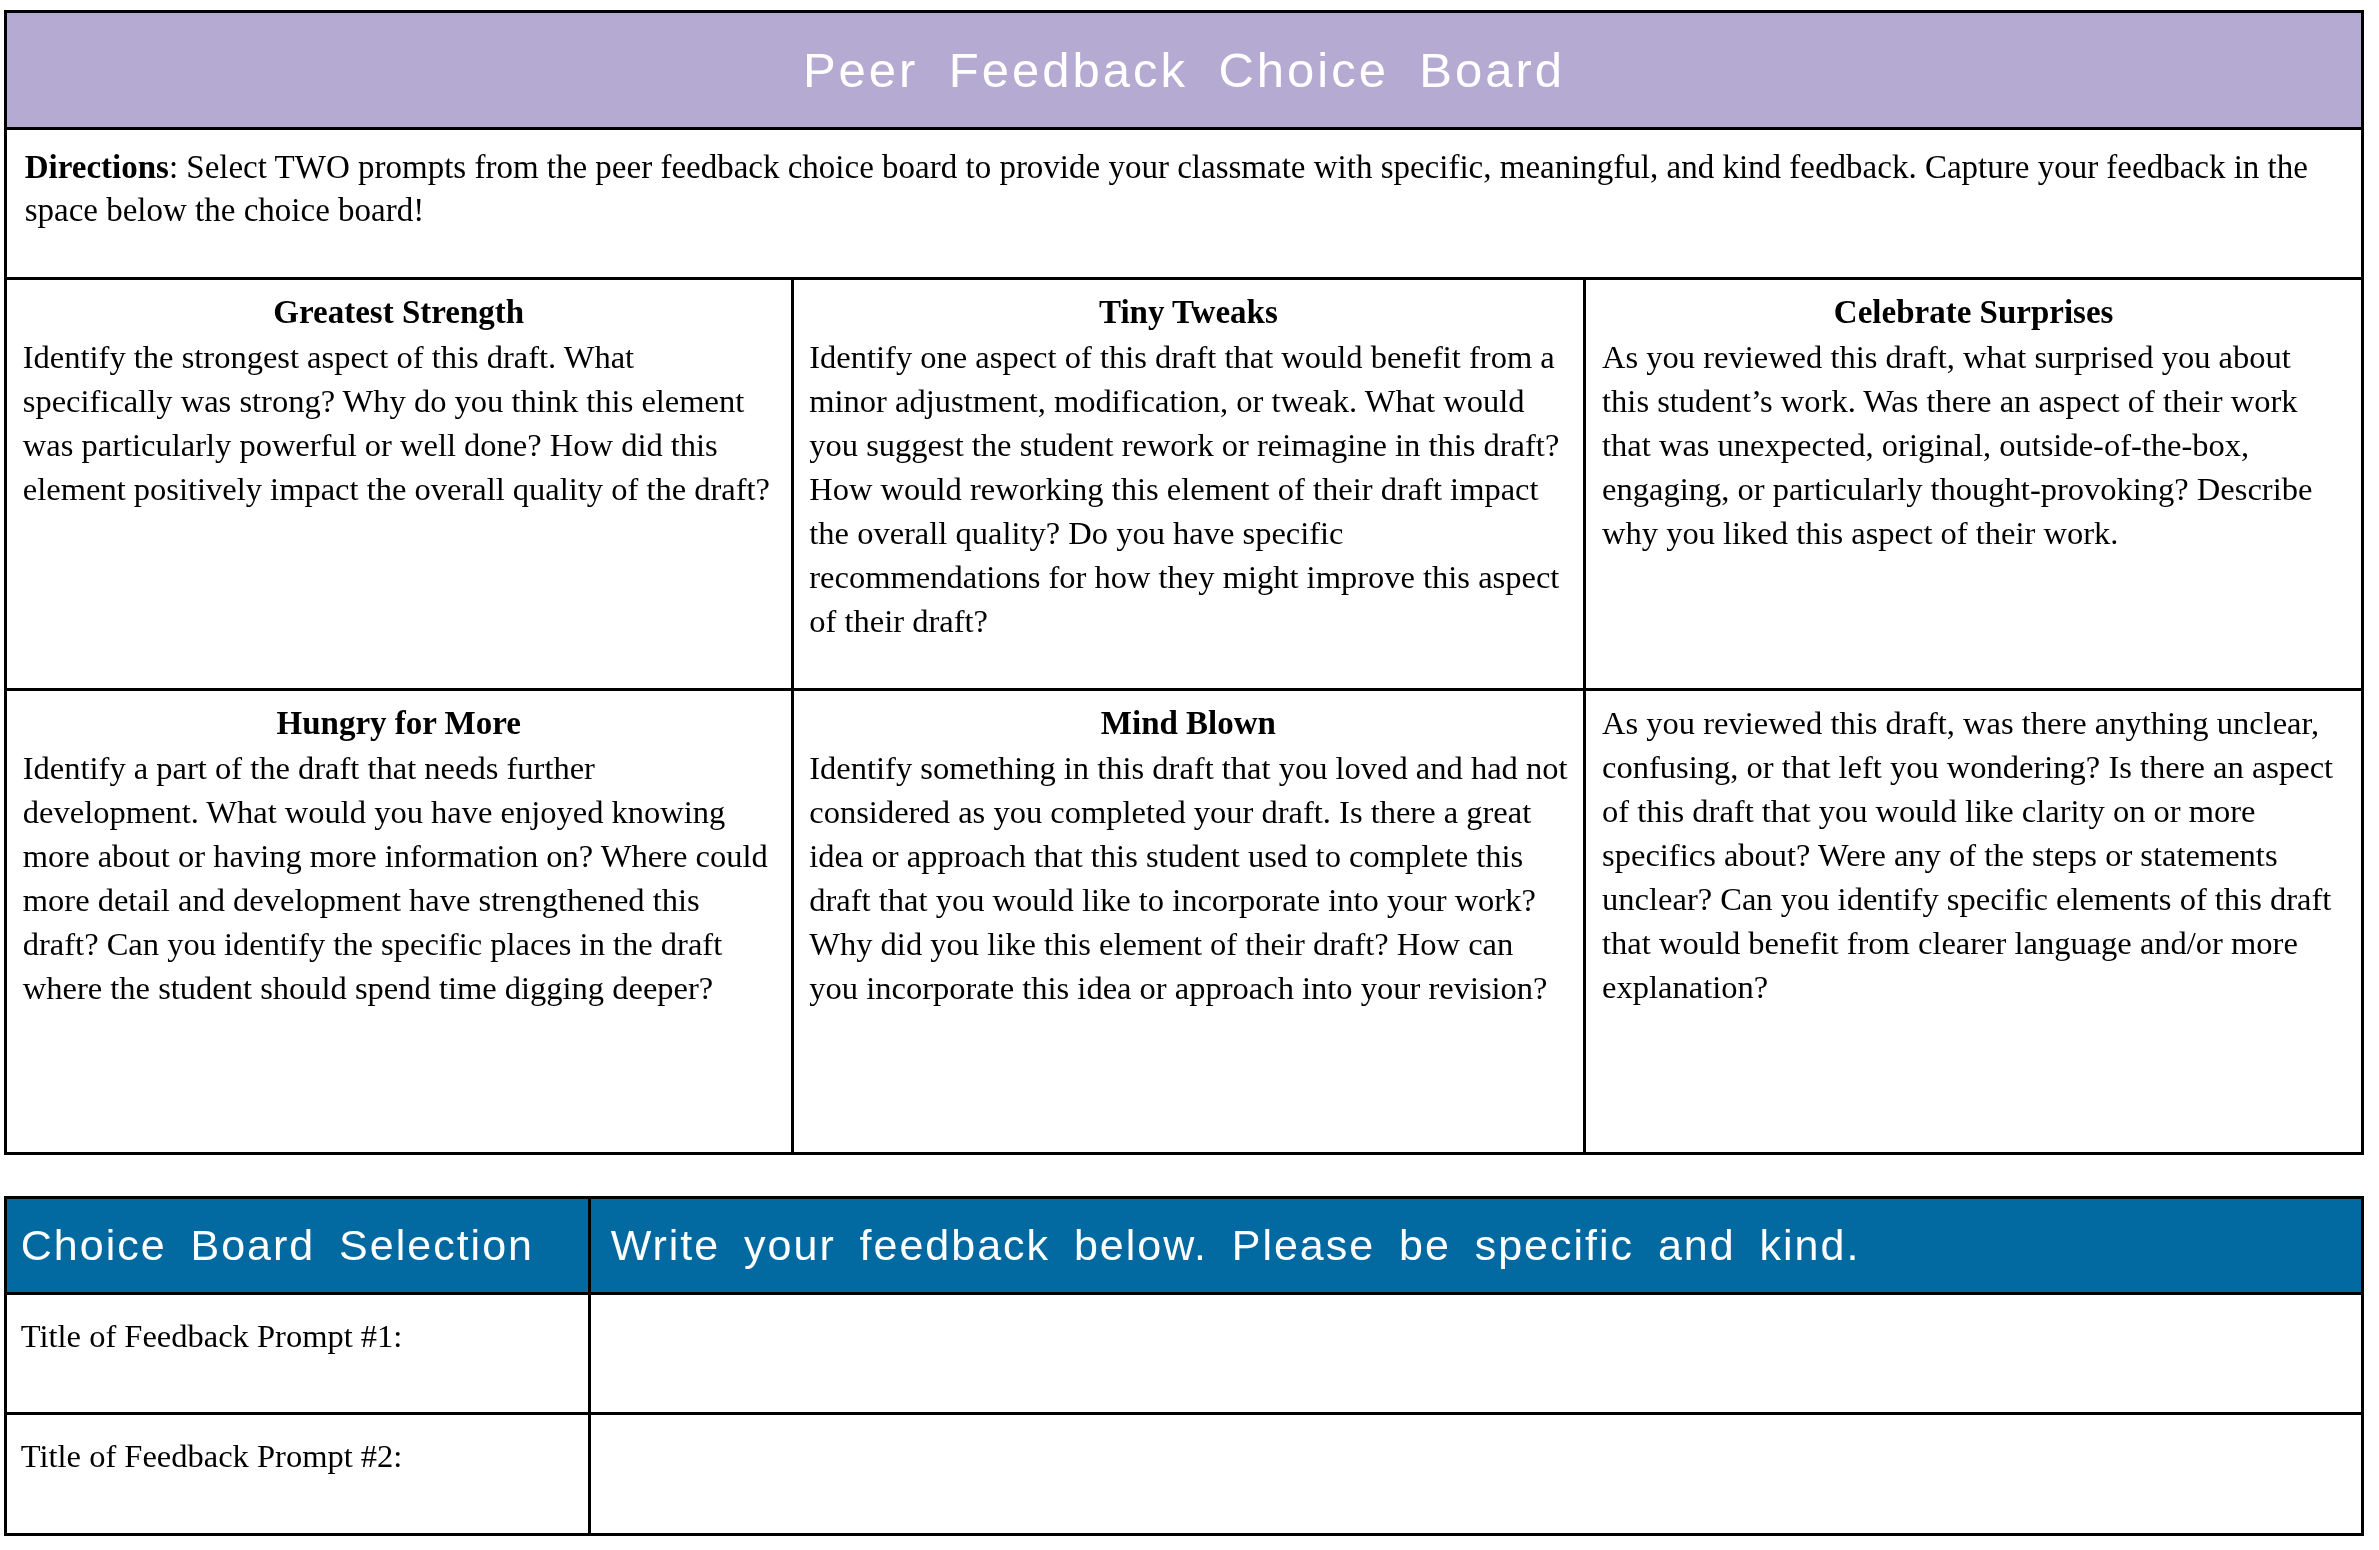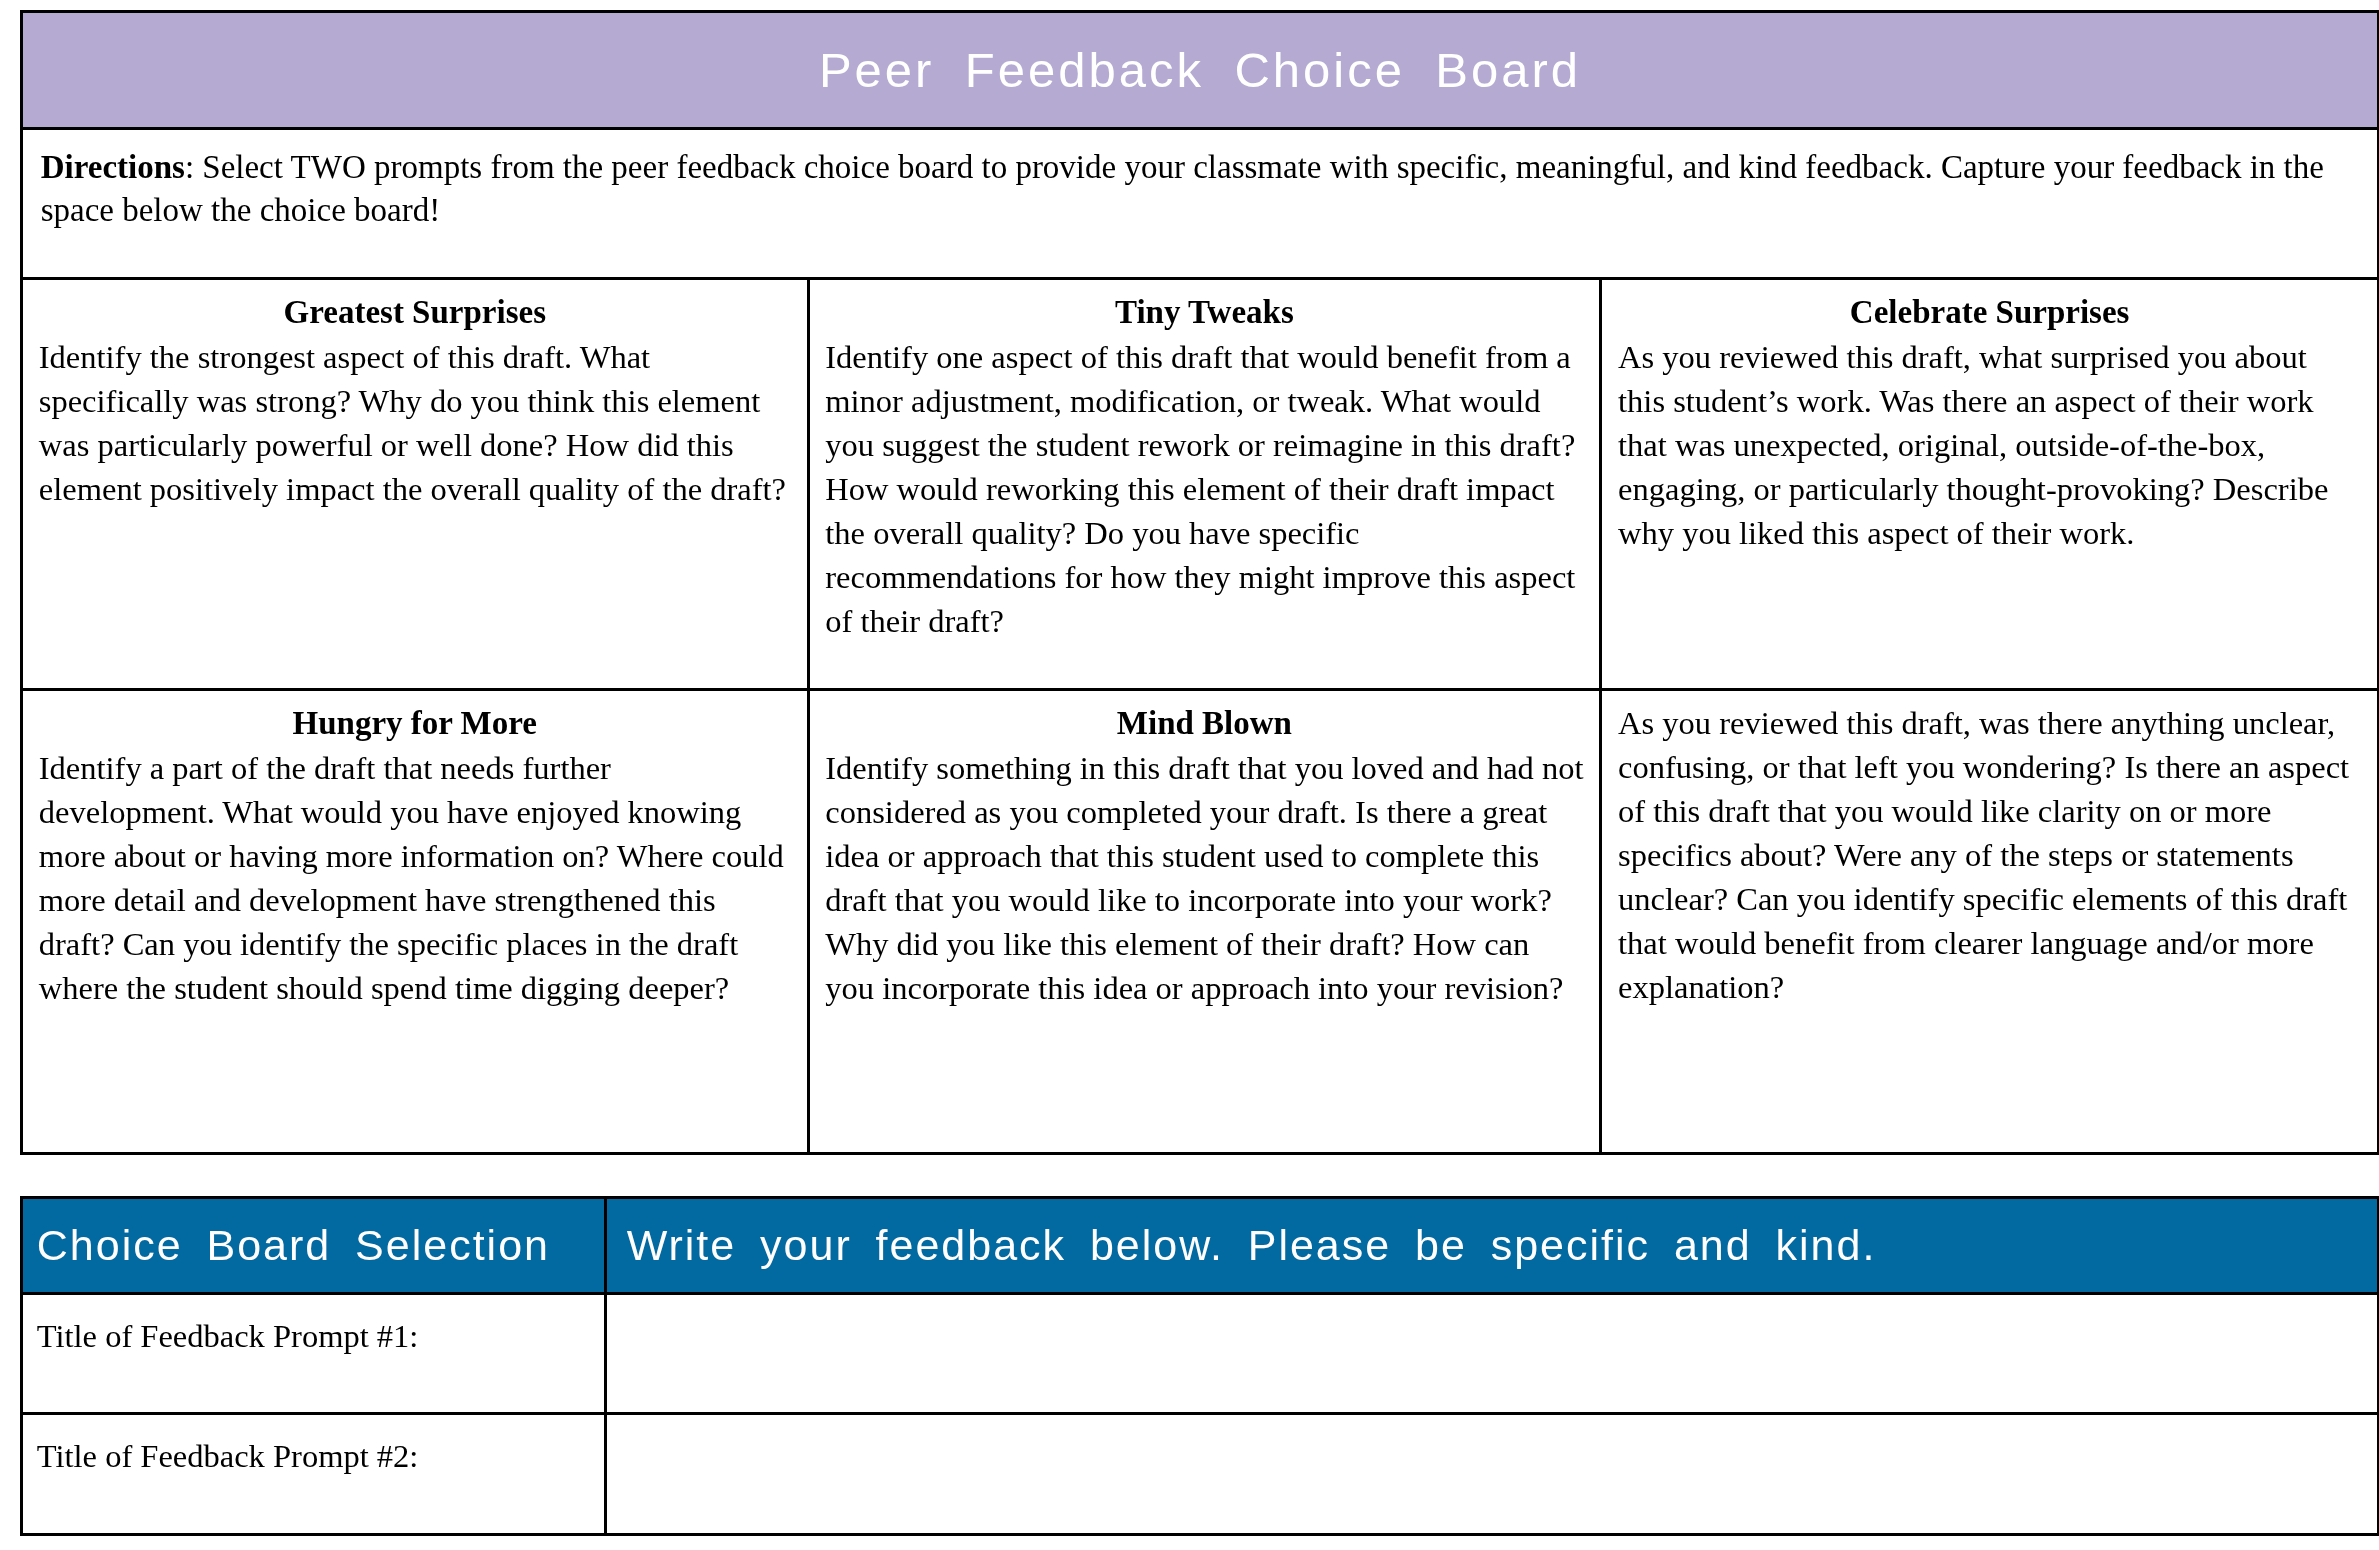--- a/index.html
+++ b/index.html
@@ -6,21 +6,21 @@
   html, body { background: #ffffff; }
   body {
     width: 2380px;
     height: 1551px;
     font-family: "Liberation Serif", serif;
     color: #000000;
     position: relative;
   }
   .page {
     position: absolute;
-    left: 20px;
+    left: 4px;
     top: 9.9px;
     width: 2360px;
   }
 
   
   .board {
     border: 3.9px solid #000000;
     background: #ffffff;
   }
   .board-header {
@@ -124,21 +124,21 @@
       <span class="hand board-title">Peer Feedback Choice Board</span>
     </div>
 
     <div class="directions">
       <b>Directions</b><span>: Select TWO prompts from the peer feedback choice board to provide your classmate with specific, meaningful, and kind feedback. Capture your feedback in the space below the choice board!</span>
     </div>
 
     <div class="grid">
 
       <div class="cell">
-        <div class="cell-title">Greatest Surprises</div>
+        <div class="cell-title">Greatest Strength</div>
         <div class="cell-text">Identify the strongest aspect of this draft. What specifically was strong? Why do you think this element was particularly powerful or well done? How did this element positively impact the overall quality of the draft?</div>
       </div>
 
       <div class="cell">
         <div class="cell-title">Tiny Tweaks</div>
         <div class="cell-text">Identify one aspect of this draft that would benefit from a minor adjustment, modification, or tweak. What would you suggest the student rework or reimagine in this draft? How would reworking this element of their draft impact the overall quality? Do you have specific recommendations for how they might improve this aspect of their draft?</div>
       </div>
 
       <div class="cell last-col">
         <div class="cell-title">Celebrate Surprises</div>

